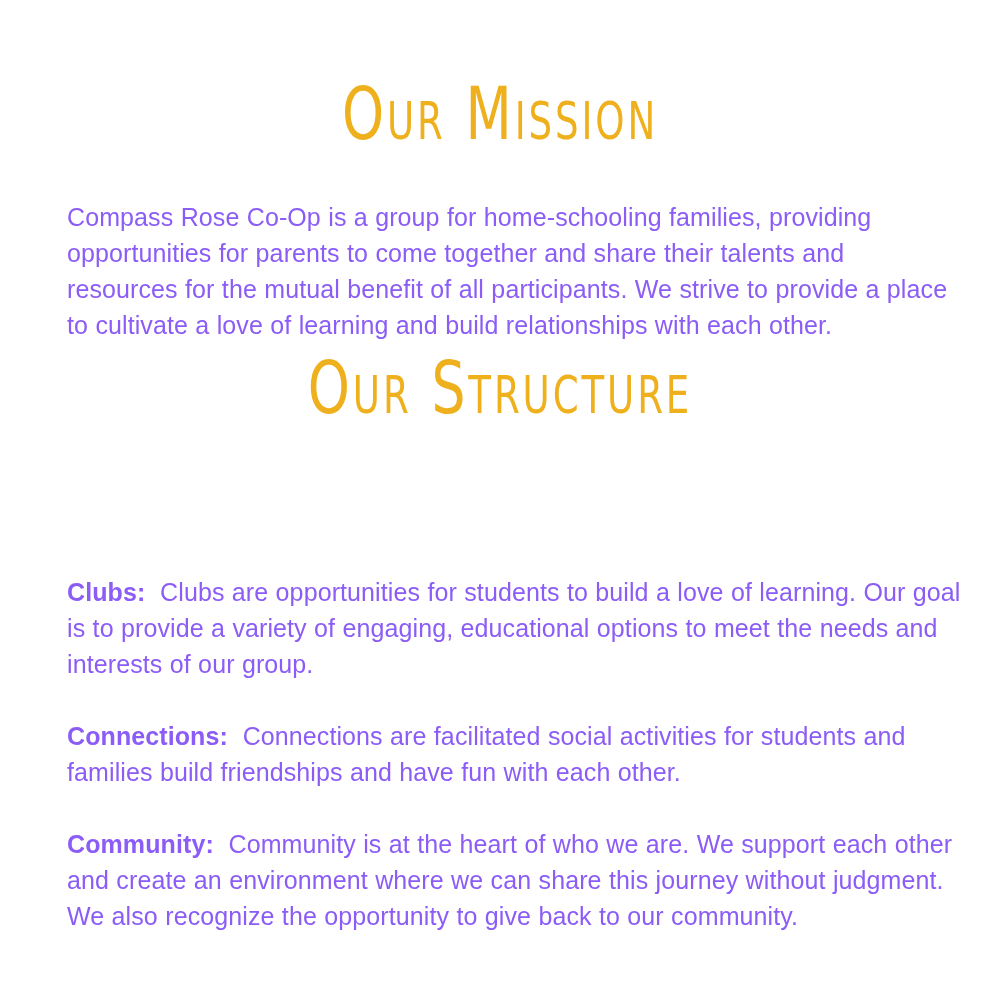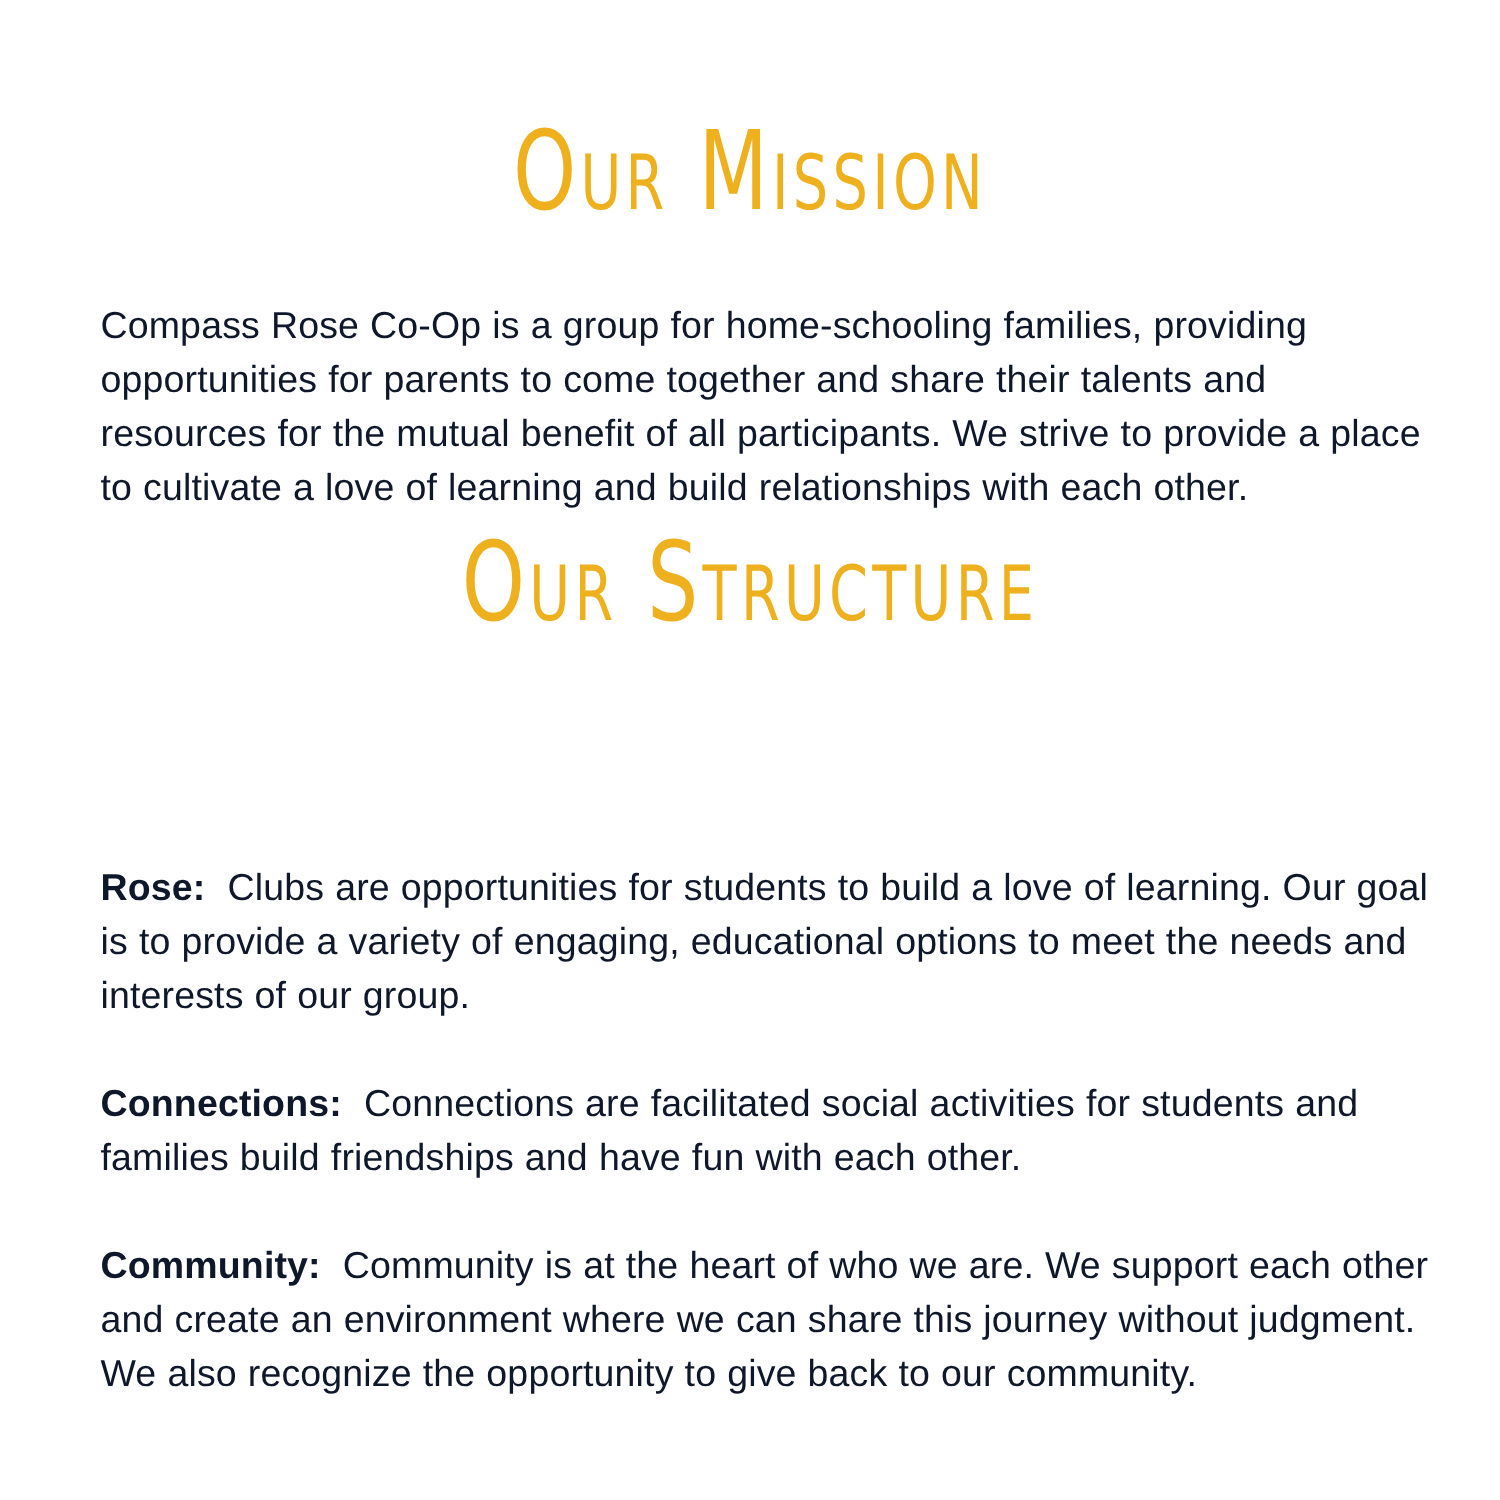--- a/index.html
+++ b/index.html
@@ -47,21 +47,21 @@
   #heading-structure {
     position: absolute;
     left: 0;
     right: 0;
     top: 352px;
   }
 
   
   .body-block {
     position: absolute;
-    color: #0f172a;
+    color: #8b5cf6;
     font-family: "Liberation Sans", sans-serif;
     font-size: 25px;
     line-height: 36px;
     letter-spacing: 0.1px;
     word-spacing: 0.3px;
   }
 
   #mission-paragraph {
     left: 67px;
     top: 174px;
@@ -107,19 +107,19 @@
 
 <div class="page">
 
   <h1 class="section-heading" id="heading-mission">Our Mission</h1>
 
   <p class="body-block" id="mission-paragraph">Compass Rose Co-Op is a group for home-schooling families, providing opportunities for parents to come together and share their talents and resources for the mutual benefit of all participants. We strive to provide a place to cultivate a love of learning and build relationships with each other.</p>
 
   <h1 class="section-heading" id="heading-structure">Our Structure</h1>
 
 
-  <p class="body-block" id="pillar-clubs"><span class="pillar-term">Rose:</span><span class="pillar-spacer">  </span><span class="pillar-text">Clubs are opportunities for students to build a love of learning.  Our goal is to provide a variety of engaging, educational options to meet the needs and interests of our group.</span></p>
+  <p class="body-block" id="pillar-clubs"><span class="pillar-term">Clubs:</span><span class="pillar-spacer">  </span><span class="pillar-text">Clubs are opportunities for students to build a love of learning.  Our goal is to provide a variety of engaging, educational options to meet the needs and interests of our group.</span></p>
 
   <p class="body-block" id="pillar-community"><span class="pillar-term">Community:</span><span class="pillar-spacer">  </span><span class="pillar-text">Community is at the heart of who we are.  We support each other and create an environment where we can share this journey without judgment.  We also recognize the opportunity to give back to our community.</span></p>
 
   <p class="body-block" id="pillar-connections"><span class="pillar-term">Connections:</span><span class="pillar-spacer">  </span><span class="pillar-text">Connections are facilitated social activities for students and families build friendships and have fun with each other.</span></p>
 
 </div>
 
 </body></html>

